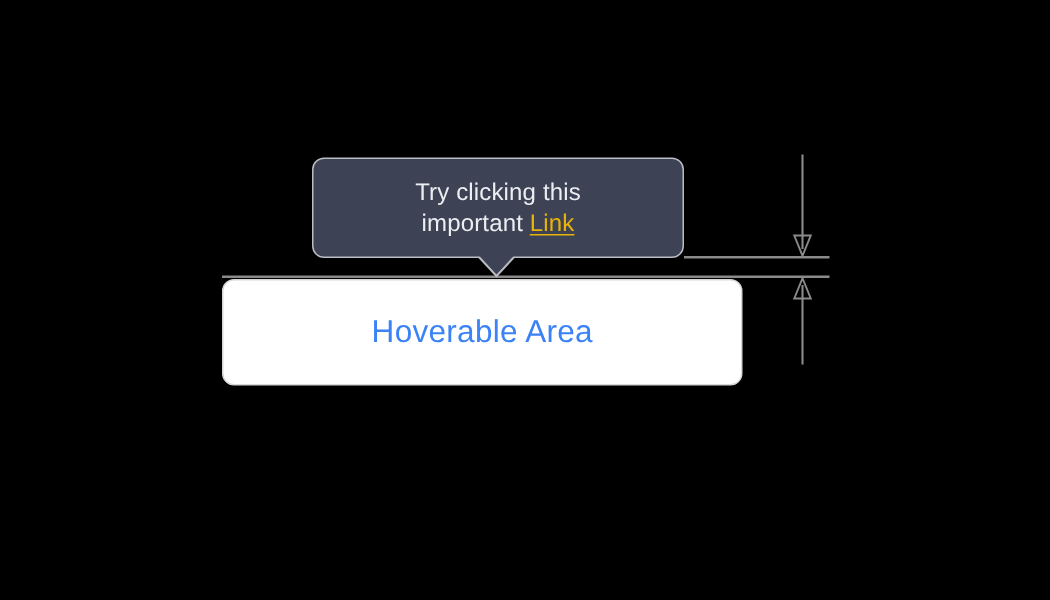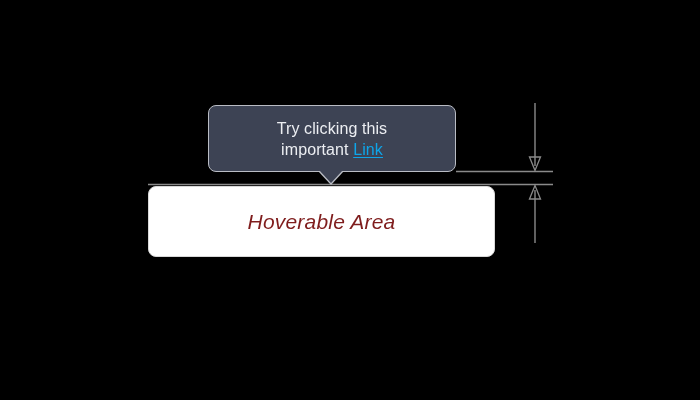--- a/index.html
+++ b/index.html
@@ -42,21 +42,21 @@
   }
   .tooltip-text {
     color: #eceef2;
     font-size: 16px;
     line-height: 21px;
     text-align: center;
     padding: 0 18px;
     letter-spacing: 0.1px;
   }
   .tooltip-link {
-    color: #0ea5e9;
+    color: #eab308;
     text-decoration: underline;
     text-underline-offset: 2px;
     cursor: pointer;
   }
 
   
   .tip-arrow-outer {
     position: absolute;
     left: 318px;
     top: 171px;
@@ -89,24 +89,23 @@
     box-sizing: border-box;
     background: #ffffff;
     border: 1px solid #d8d8d8;
     border-radius: 8px;
     display: flex;
     align-items: center;
     justify-content: center;
     z-index: 3;
   }
   .hover-box-label {
-    color: #7f1d1d;
+    color: #3b82f6;
     font-size: 21px;
     letter-spacing: 0.2px;
-    font-style: italic;
   }
 
   
   .dim-layer {
     position: absolute;
     left: 0; top: 0;
     width: 700px;
     height: 400px;
     z-index: 2;
     pointer-events: none;

